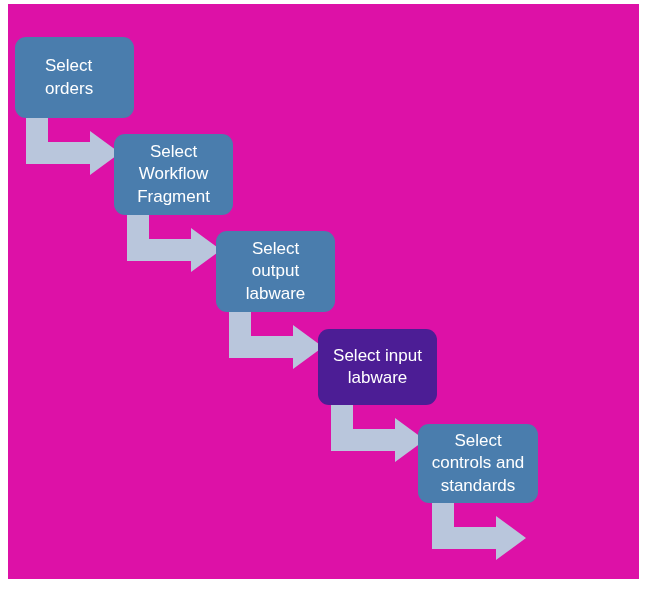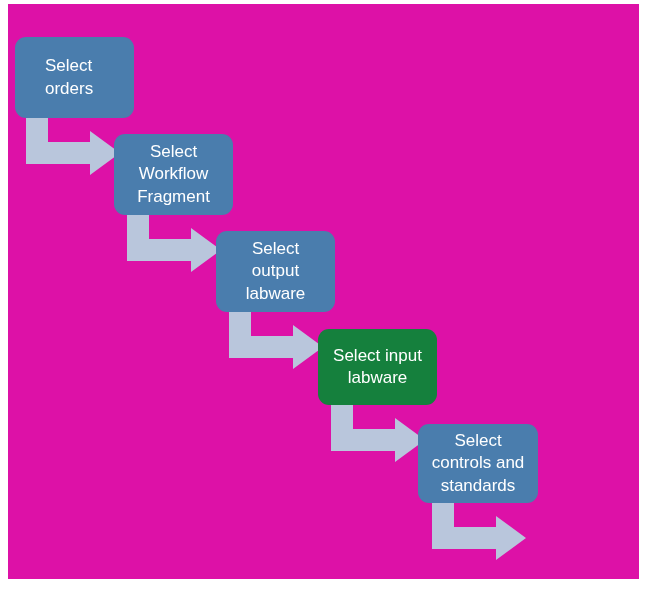--- a/index.html
+++ b/index.html
@@ -105,21 +105,21 @@
 Workflow
 Fragment</span>
   </div>
 
   <div class="node" id="node-2" style="left: 216px; top: 207px; width: 119px; height: 81px; background: rgb(74, 125, 173); color: rgb(255, 255, 255);">
     <span class="label">Select
 output
 labware</span>
   </div>
 
-  <div class="node" id="node-3" style="left: 318px; top: 305px; width: 119px; height: 76px; background: #15803d; color: rgb(255, 255, 255);">
+  <div class="node" id="node-3" style="left: 318px; top: 305px; width: 119px; height: 76px; background: #4c1d95; color: rgb(255, 255, 255);">
     <span class="label">Select input
 labware</span>
   </div>
 
   <div class="node" id="node-4" style="left: 418px; top: 400px; width: 120px; height: 79px; background: rgb(74, 125, 173); color: rgb(255, 255, 255);">
     <span class="label">Select
 controls and
 standards</span>
   </div>
 

